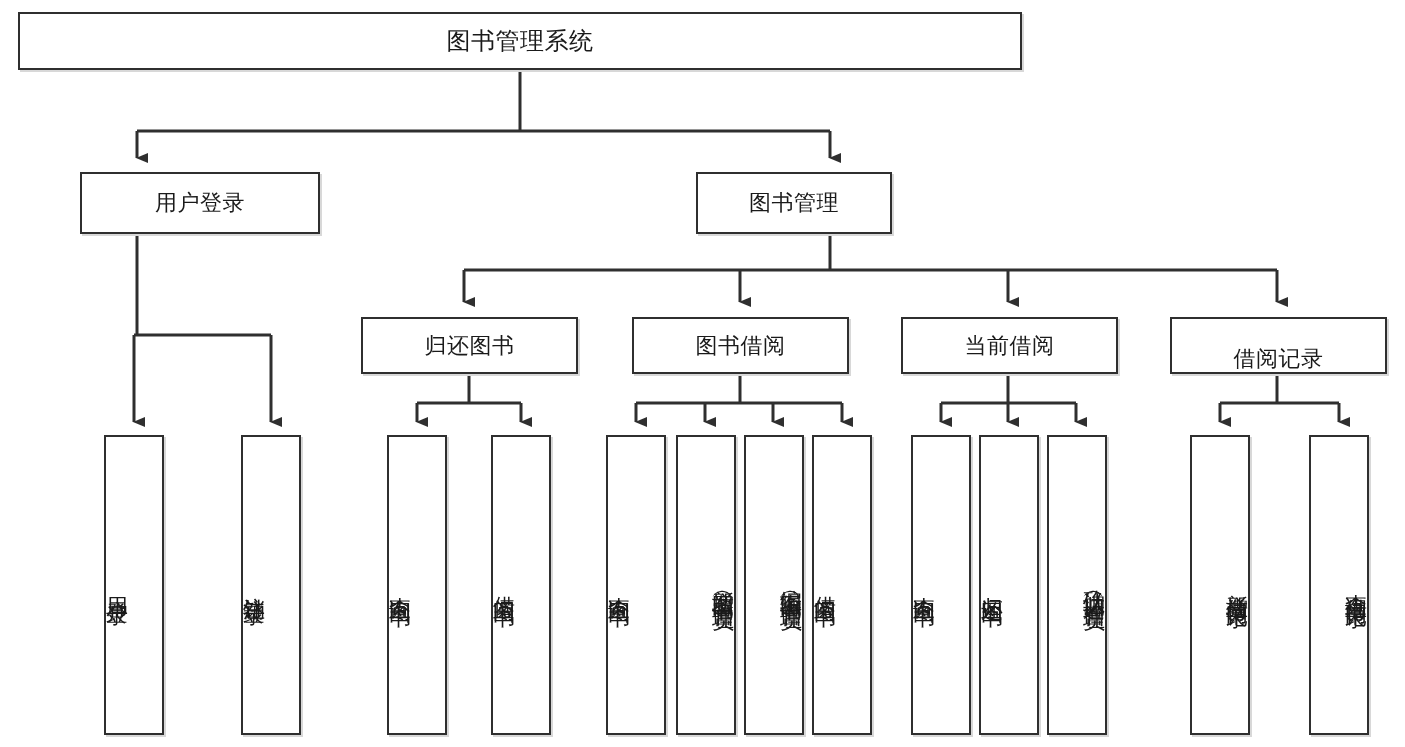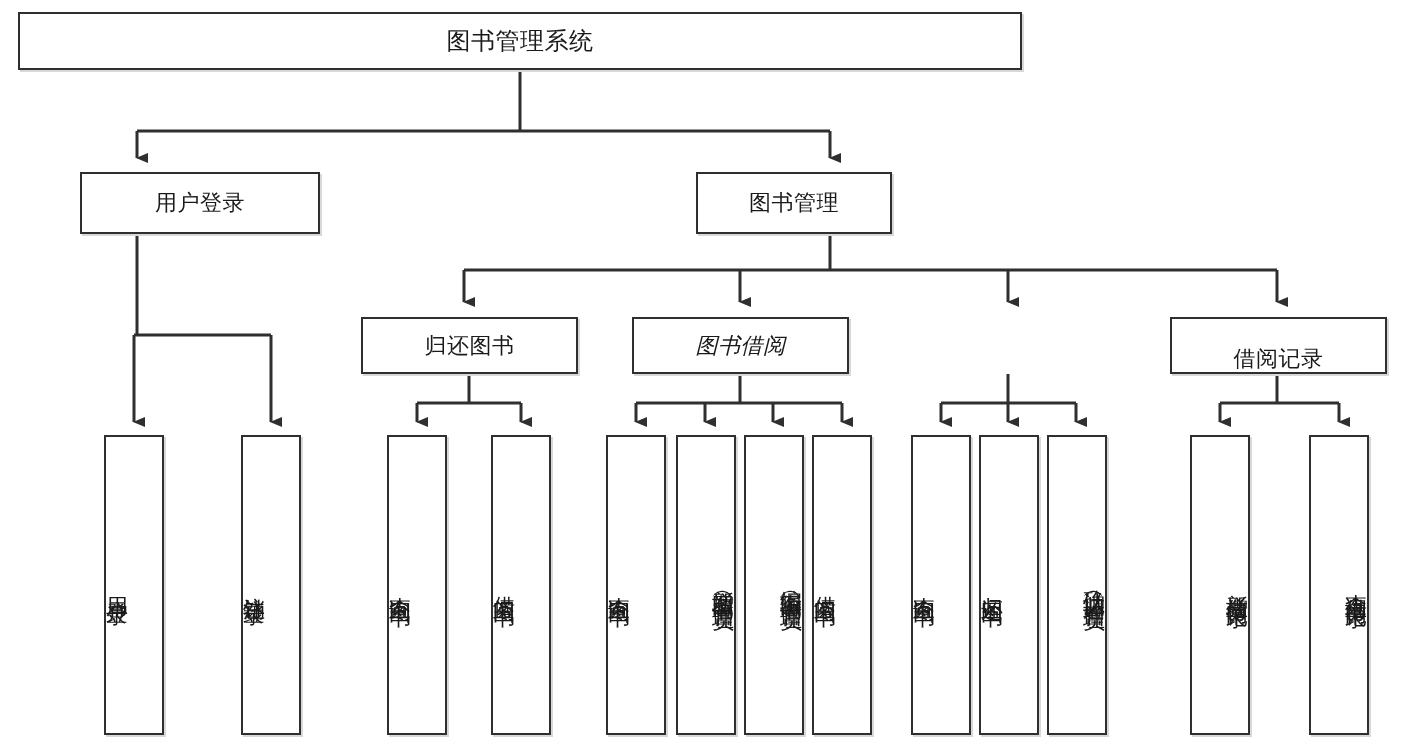--- a/index.html
+++ b/index.html
@@ -145,22 +145,25 @@
   <div class="node horiz level-2" style="left:80px; top:172px; width:240px; height:62px;">
     <span class="label">用户登录</span>
   </div>
   <div class="node horiz level-2" style="left:696px; top:172px; width:196px; height:62px;">
     <span class="label">图书管理</span>
   </div>
 
   <div class="node horiz level-3" style="left:361px; top:317px; width:217px; height:57px;">
     <span class="label">归还图书</span>
   </div>
-  <div class="node horiz level-3" style="left:632px; top:317px; width:217px; height:57px;font-style:italic;">
+  <div class="node horiz level-3" style="left:632px; top:317px; width:217px; height:57px;">
     <span class="label">图书借阅</span>
+  </div>
+  <div class="node horiz level-3" style="left:901px; top:317px; width:217px; height:57px;">
+    <span class="label">当前借阅</span>
   </div>
   <div class="node horiz level-3" style="left:1170px; top:317px; width:217px; height:57px;align-items:flex-end;">
     <span class="label">借阅记录</span>
   </div>
 
   <div class="node vert align-bottom" style="left:104px; top:435px; width:60px; height:300px;">
     <span class="label">用户登录</span>
   </div>
   <div class="node vert align-bottom" style="left:241px; top:435px; width:60px; height:300px;">
     <span class="label">注销登录</span>

